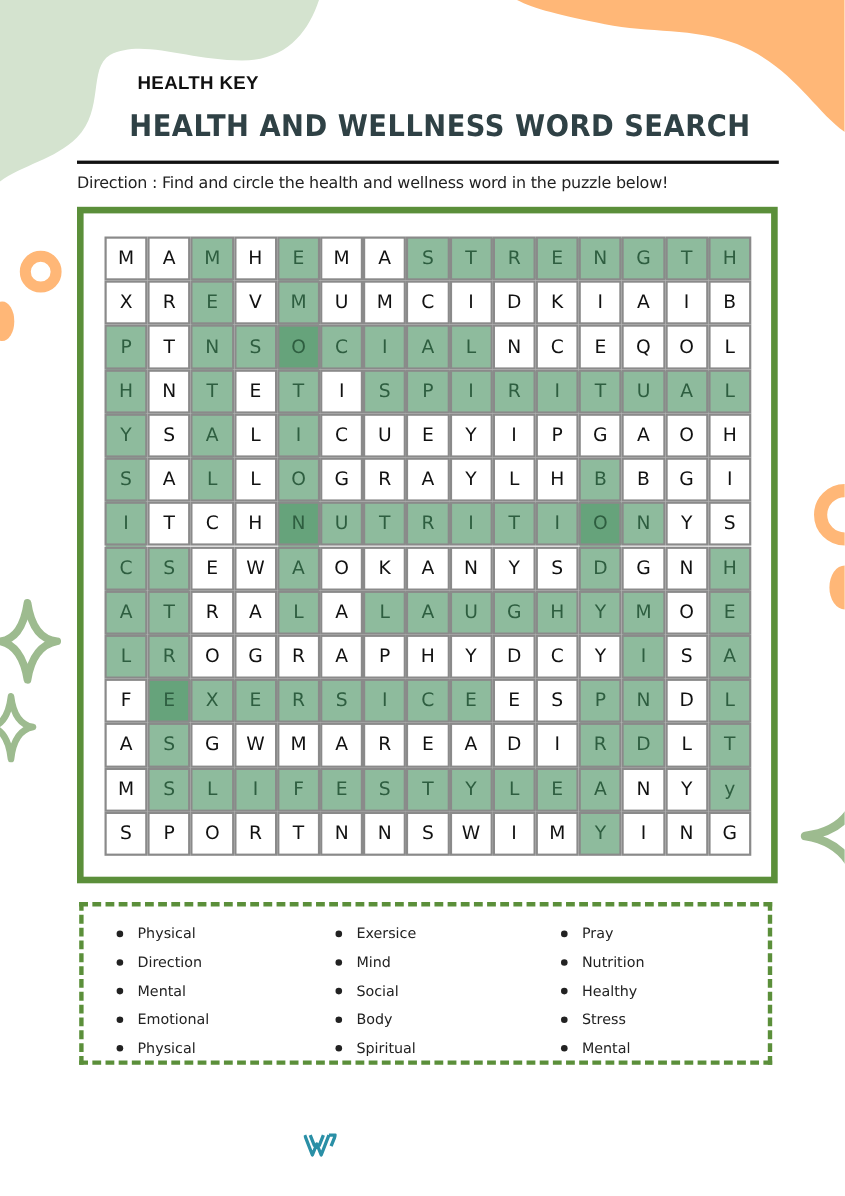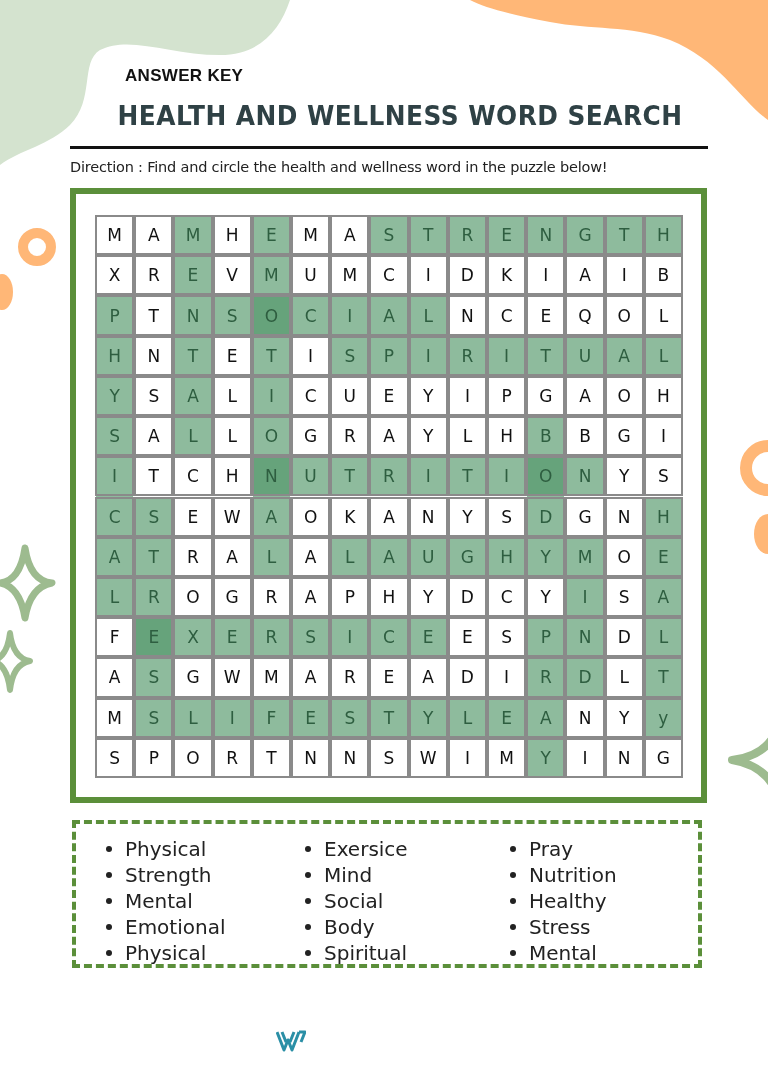--- a/index.html
+++ b/index.html
@@ -49,21 +49,21 @@
   .cell-bg {
     position: absolute; background: #fff; z-index: 0;
   }
   .words-box {
     position: absolute; left: 72px; top: 820px; width: 630px; height: 148px;
     border: 4px dashed #5b8f3a; box-sizing: border-box;
   }
   .word-col { position: absolute; top: 12px; }
   .word-item {
     height: 26px; display: flex; align-items: center;
-    font-family: "DejaVu Sans", sans-serif; font-size: 20px; color: #222;
+    font-family: "DejaVu Sans", sans-serif; font-size: 13px; color: #222;
   }
   .bullet {
     display: inline-block; width: 6px; height: 6px; border-radius: 50%;
     background: #222; margin-right: 13px;
   }
   .logo {
     position: absolute; left: 276px; top: 1028px; height: 26px;
     display: flex; align-items: center; gap: 8px;
   }
   .logo-text {
@@ -95,21 +95,21 @@
 <svg class="deco" style="left:0;top:543px" width="58" height="80" viewBox="0 0 58 80">
   <path d="M25,5 Q30,38 52,40 Q30,44 25,75 Q20,44 0,40 Q20,38 25,5 Z" fill="none" stroke="#9dbb8f" stroke-width="7" stroke-linejoin="round"></path>
 </svg>
 <svg class="deco" style="left:0;top:628px" width="35" height="70" viewBox="0 0 35 70">
   <path d="M10,5 Q13,30 30,33 Q13,36 10,62 Q7,36 -8,33 Q7,30 10,5 Z" fill="none" stroke="#9dbb8f" stroke-width="6" stroke-linejoin="round"></path>
 </svg>
 <svg class="deco" style="left:722px;top:705px" width="46" height="110" viewBox="0 0 46 110">
   <path d="M60,5 Q55,50 10,55 Q55,62 60,110" fill="none" stroke="#9dbb8f" stroke-width="8" stroke-linejoin="round"></path>
 </svg>
 
-<div class="answer-key">ANSWER KEY</div>
+<div class="answer-key">HEALTH KEY</div>
 <div class="title">HEALTH AND WELLNESS WORD SEARCH</div>
 <div class="rule"></div>
 <div class="direction">Direction : Find and circle the health and wellness word in the puzzle below!</div>
 
 <div class="puzzle-frame"></div>
 <div class="grid" id="grid">
     <div class="cell-bg" style="left: 1px; top: 1px; width: 37.2px; height: 38.2143px;"></div>
     <div class="cell-bg" style="left: 40.2px; top: 1px; width: 37.2px; height: 38.2143px;"></div>
     <div class="cell-bg" style="left: 79.4px; top: 1px; width: 37.2px; height: 38.2143px;"></div>
     <div class="cell-bg" style="left: 118.6px; top: 1px; width: 37.2px; height: 38.2143px;"></div>
@@ -547,21 +547,21 @@
   </div>
 
 <div class="words-box">
   <div class="word-col" id="wcol0" style="left:30px">
       <div class="word-item">
         <span class="bullet"></span>
         <span>Physical</span>
       </div>
       <div class="word-item">
         <span class="bullet"></span>
-        <span>Strength</span>
+        <span>Direction</span>
       </div>
       <div class="word-item">
         <span class="bullet"></span>
         <span>Mental</span>
       </div>
       <div class="word-item">
         <span class="bullet"></span>
         <span>Emotional</span>
       </div>
       <div class="word-item">

